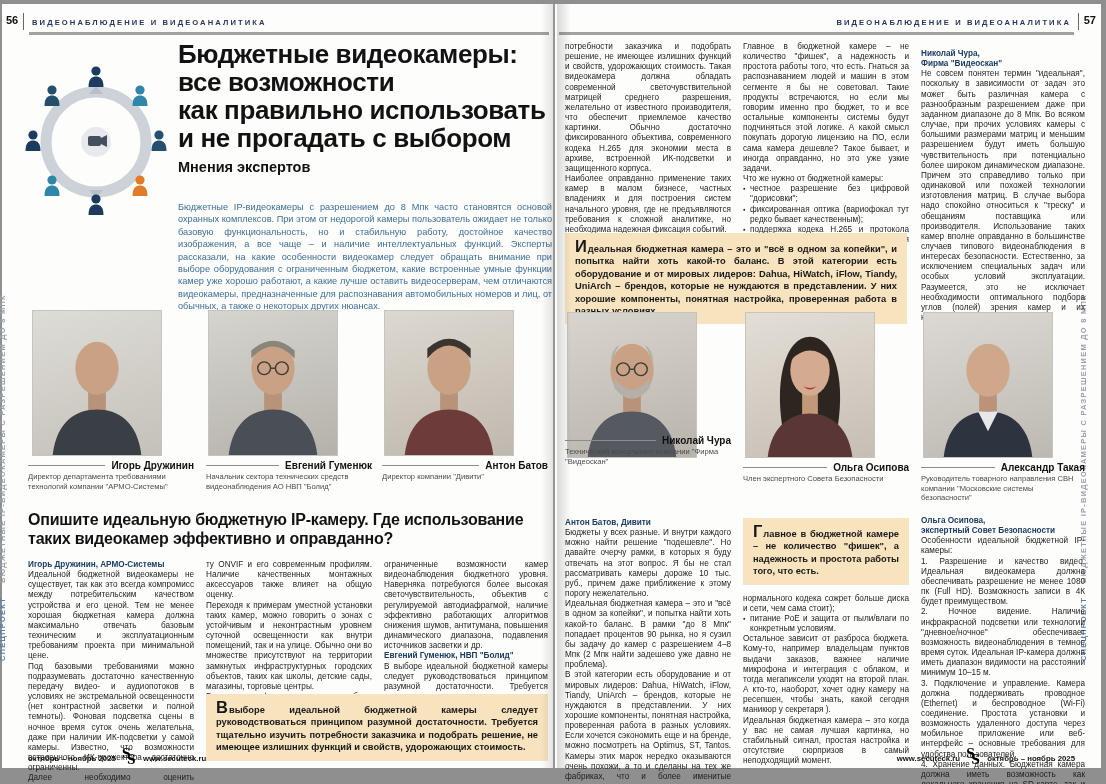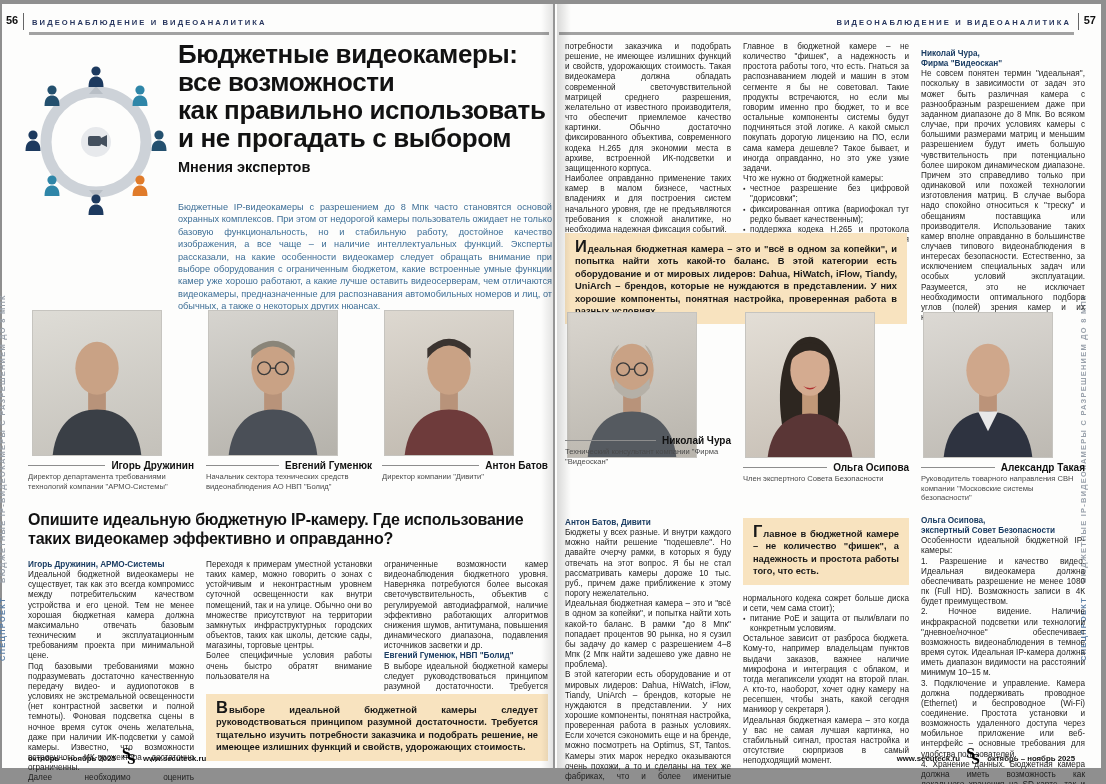--- a/index.html
+++ b/index.html
@@ -183,20 +183,21 @@
 
     <h2 class="question">Опишите идеальную бюджетную IP-камеру. Где использование таких видеокамер эффективно и оправданно?</h2>
 
     <div class="col lcol1">
       <p class="exp-h">Игорь Дружинин, АРМО-Системы</p>
       <p>Идеальной бюджетной видеокамеры не существует, так как это всегда компромисс между потребительским качеством устройства и его ценой. Тем не менее хорошая бюджетная камера должна максимально отвечать базовым техническим и эксплуатационным требованиям проекта при минимальной цене.</p>
       <p>Под базовыми требованиями можно подразумевать достаточно качественную передачу видео- и аудиопотоков в условиях не экстремальной освещенности (нет контрастной засветки и полной темноты). Фоновая подсветка сцены в ночное время суток очень желательна, даже при наличии ИК-подсветки у самой камеры. Известно, что возможности встроенного ИК-прожектора достаточно ограниченны.</p>
       <p>Далее необходимо оценить характеристики камеры по надежности и соответствию стандар-</p>
     </div>
     <div class="col lcol2">
+      <p>ту ONVIF и его современным профилям. Наличие качественных монтажных аксессуаров также влияет на общую оценку.</p>
       <p>Переходя к примерам уместной установки таких камер, можно говорить о зонах с устойчивым и неконтрастным уровнем суточной освещенности как внутри помещений, так и на улице. Обычно они во множестве присутствуют на территории замкнутых инфраструктурных городских объектов, таких как школы, детские сады, магазины, торговые центры.</p>
       <p>Более специфичные условия работы очень быстро обратят внимание пользователя на</p>
     </div>
     <div class="col lcol3">
       <p>ограниченные возможности камер видеонаблюдения бюджетного уровня. Наверняка потребуются более высокая светочувствительность, объектив с регулируемой автодиафрагмой, наличие эффективно работающих алгоритмов снижения шумов, антитумана, повышения динамического диапазона, подавления источников засветки и др.</p>
       <p class="exp-h">Евгений Гуменюк, НВП "Болид"</p>
       <p>В выборе идеальной бюджетной камеры следует руководствоваться принципом разумной достаточности. Требуется тщательно изучить</p>
     </div>
 
     <div class="hl hl-left">

